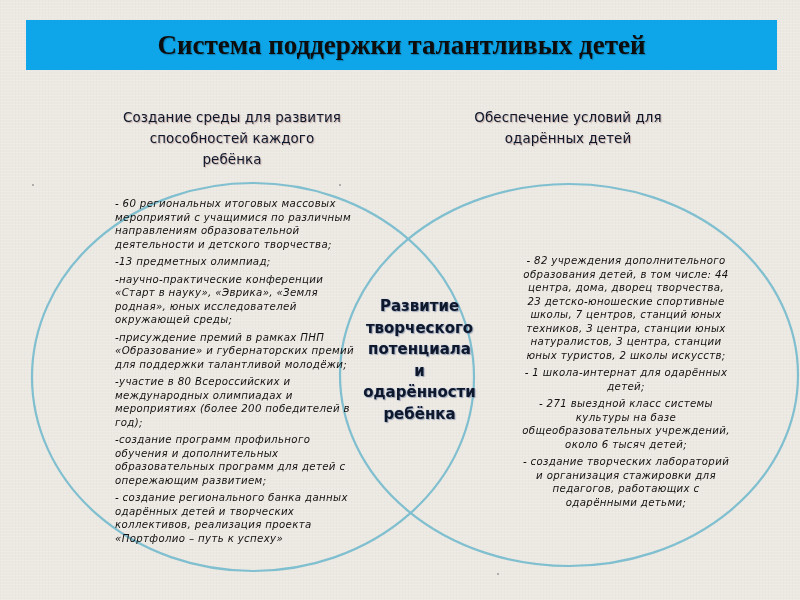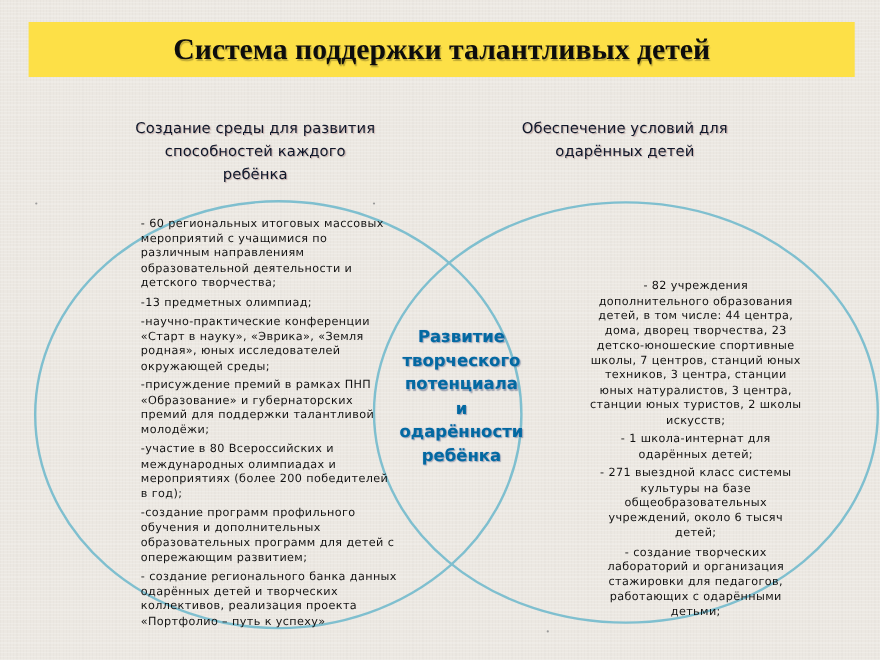--- a/index.html
+++ b/index.html
@@ -16,21 +16,21 @@
         repeating-linear-gradient(0deg, rgba(255,255,255,0.18) 0px, rgba(255,255,255,0.18) 1px, transparent 1px, transparent 3px),
         repeating-linear-gradient(90deg, rgba(0,0,0,0.015) 0px, rgba(0,0,0,0.015) 1px, transparent 1px, transparent 3px);
       font-family: "DejaVu Sans", sans-serif;
     }
     .title-bar {
       position: absolute;
       left: 26px;
       top: 20px;
       width: 751px;
       height: 50px;
-      background: #fde047;
+      background: #0ea5e9;
       display: flex;
       align-items: center;
       justify-content: center;
     }
     .title-bar h1 {
       margin: 0;
       font-family: "Liberation Serif", "DejaVu Serif", serif;
       font-weight: bold;
       font-size: 27px;
       color: #0d0d0d;
@@ -68,33 +68,34 @@
     .center-label {
       position: absolute;
       left: 352px;
       top: 296px;
       width: 135px;
       text-align: center;
       font-family: "DejaVu Sans", sans-serif;
       font-weight: bold;
       font-size: 15px;
       line-height: 21.5px;
-      color: #0369a1;
+      color: #0f172a;
       text-shadow: 0 0 1px #8aa9d8, 1px 1px 1px rgba(20,40,90,0.35);
     }
     .list {
       position: absolute;
       font-family: "DejaVu Sans", sans-serif;
       font-size: 10.2px;
       line-height: 13.5px;
       color: #111;
       letter-spacing: 0.35px;
     }
     .list p {
-      margin: 0 0 4px 16px;
+      margin: 0 0 4px 3px;
+      font-style: italic;
     }
     .list.left {
       left: 112px;
       top: 197px;
       width: 250px;
     }
     .list.right {
       left: 517px;
       top: 254px;
       width: 215px;

